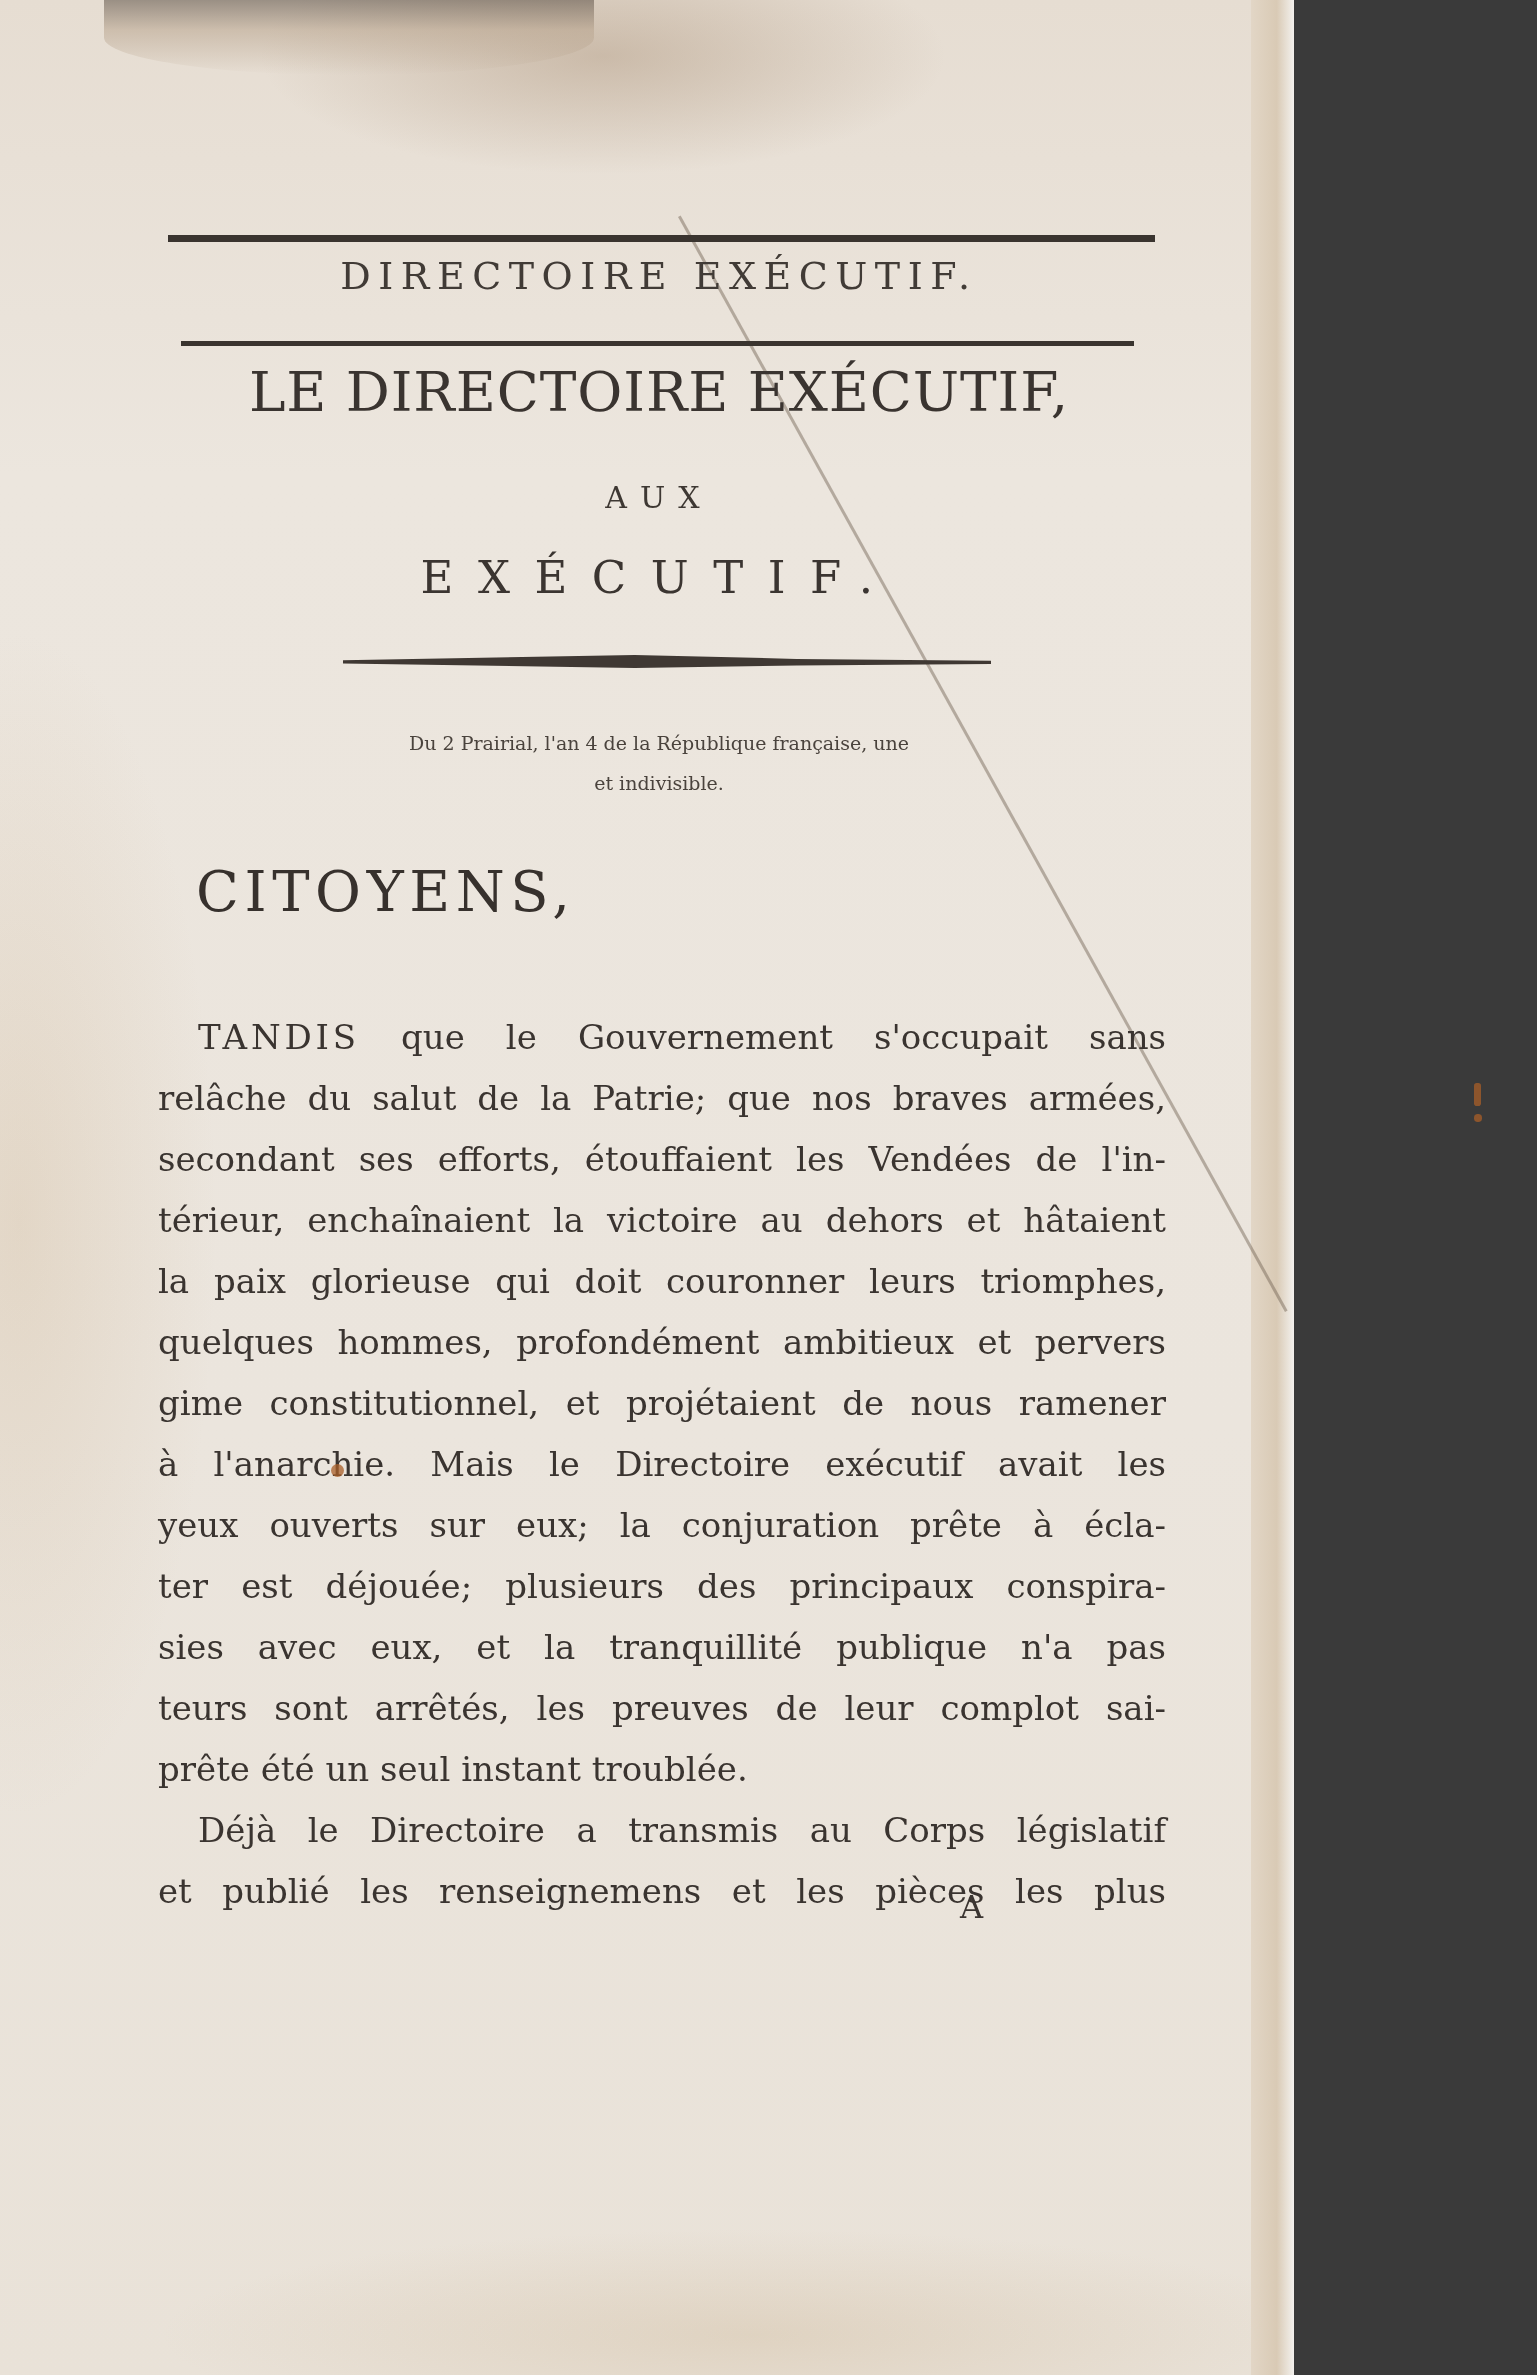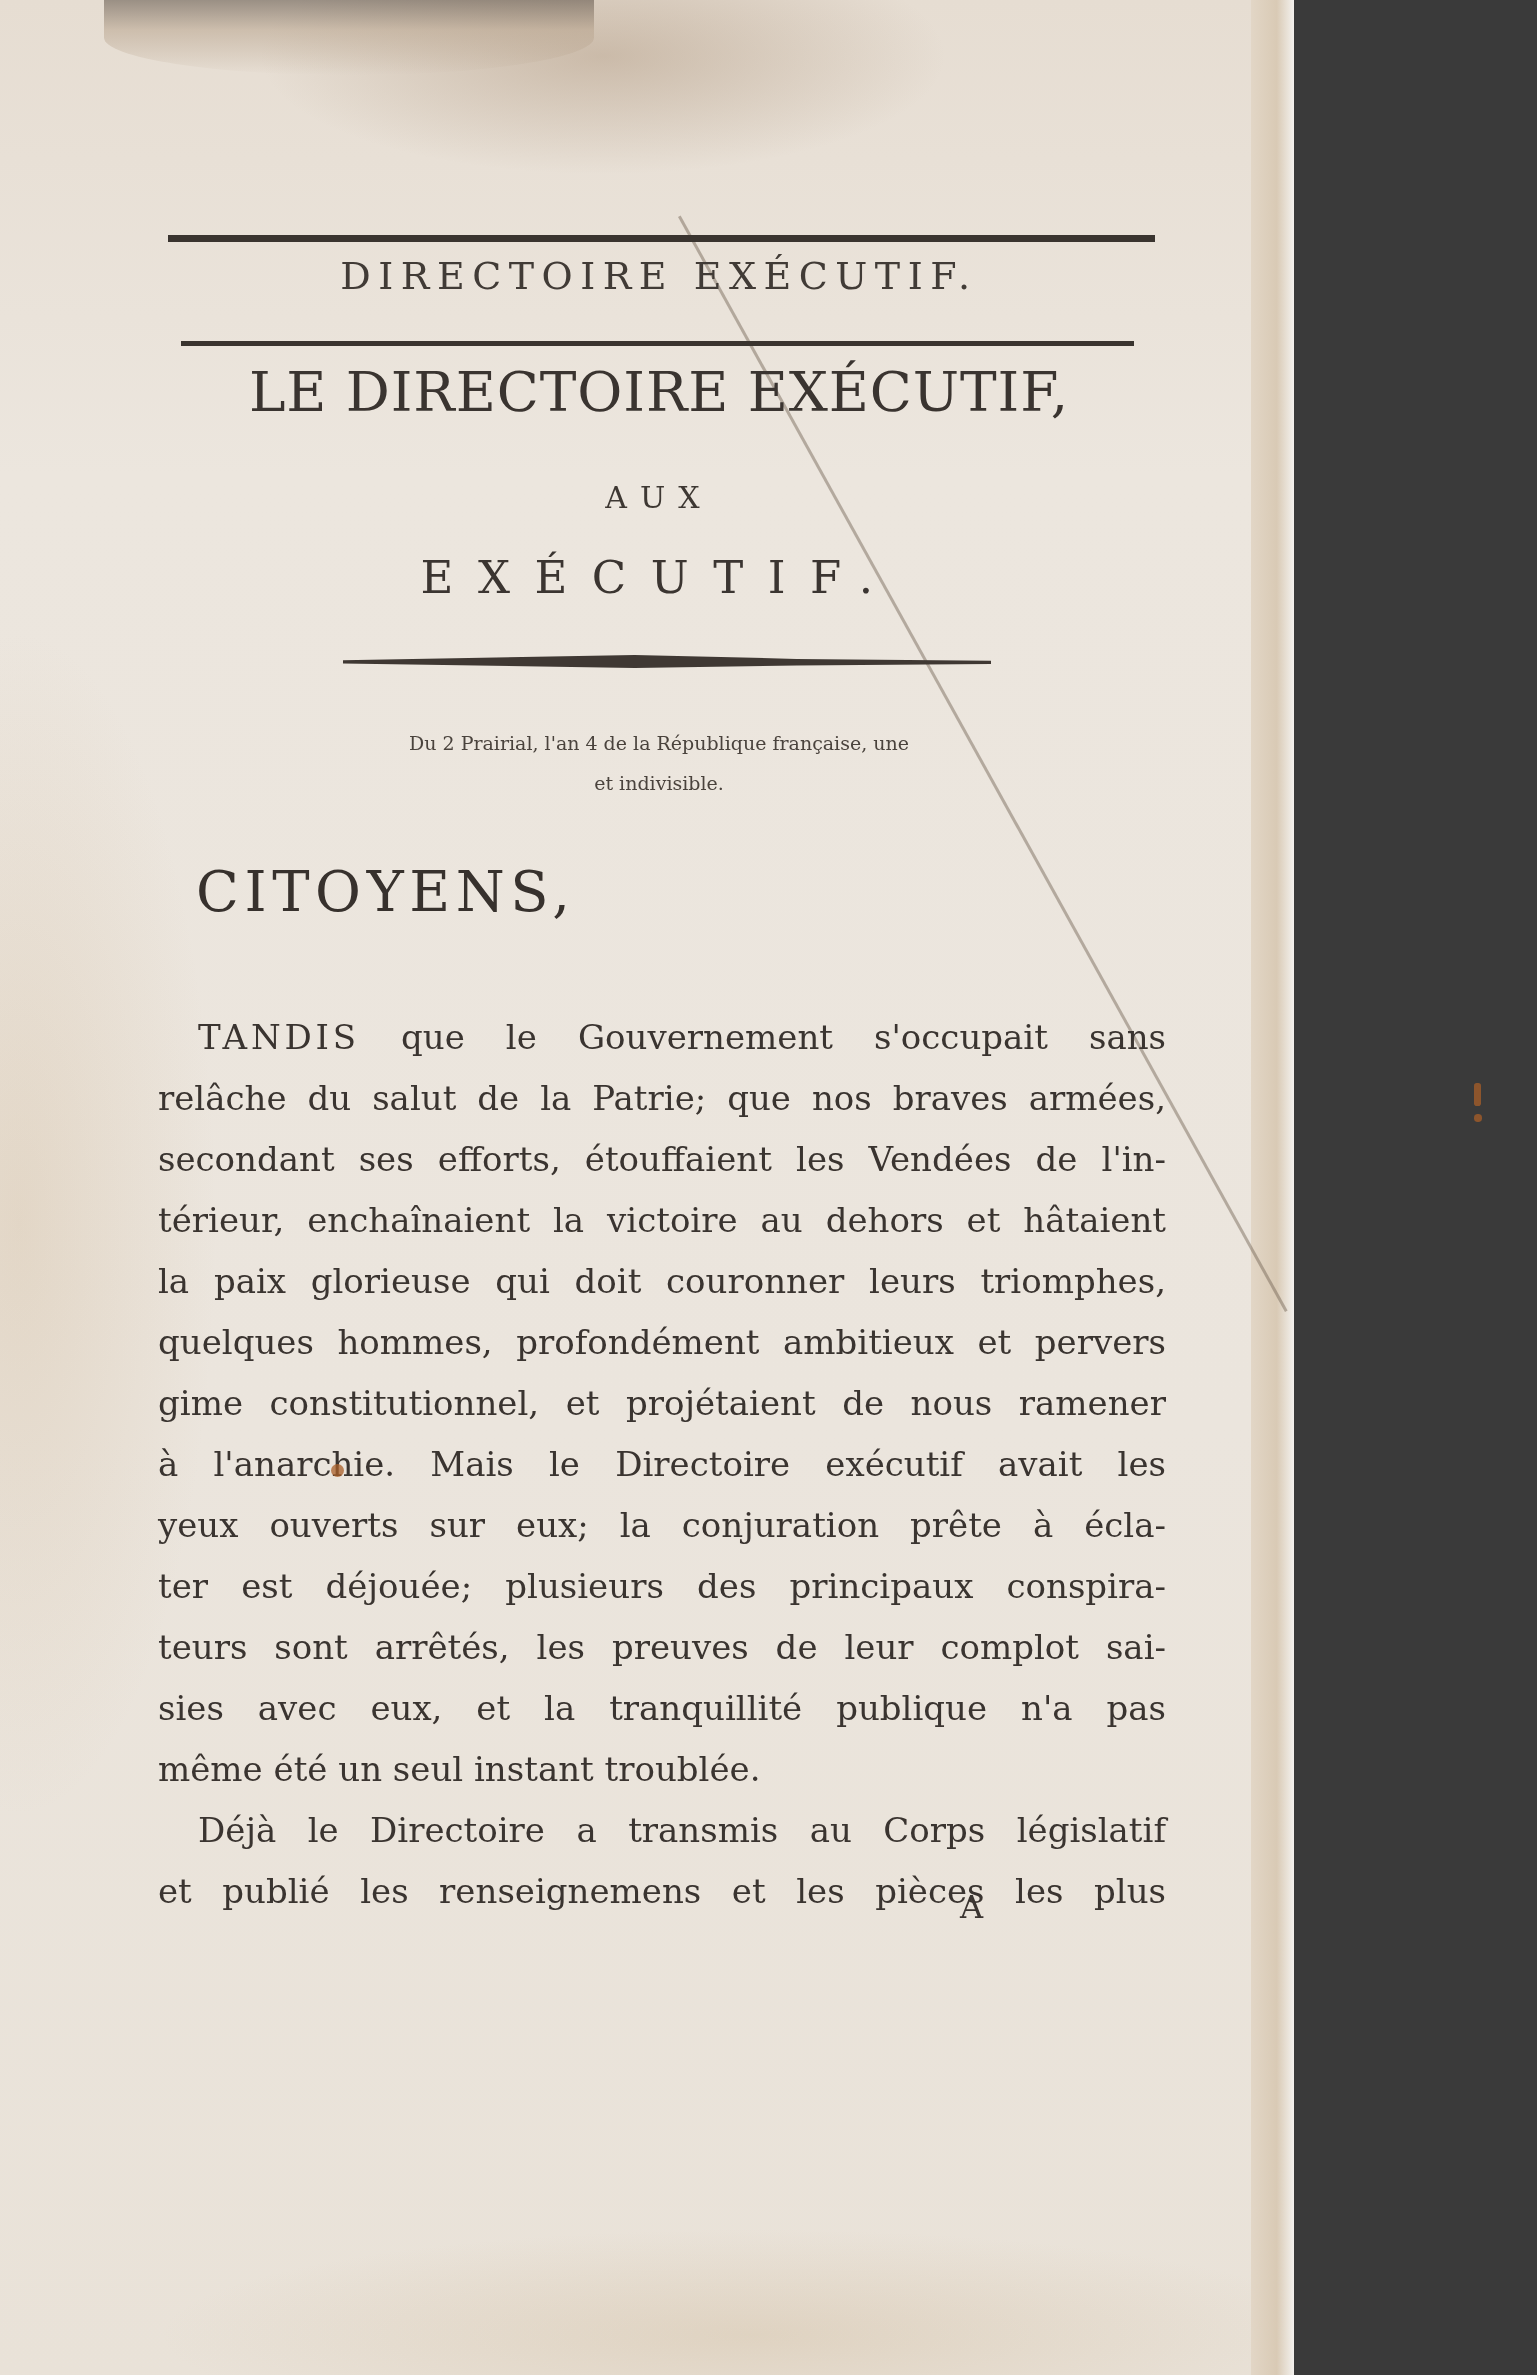--- a/index.html
+++ b/index.html
@@ -187,23 +187,23 @@
     <span class="line indent"><span class="smallcaps">TANDIS</span><span> que le Gouvernement s'occupait sans</span></span>
     <span class="line">relâche du salut de la Patrie; que nos braves armées,</span>
     <span class="line">secondant ses efforts, étouffaient les Vendées de l'in-</span>
     <span class="line">térieur, enchaînaient la victoire au dehors et hâtaient</span>
     <span class="line">la paix glorieuse qui doit couronner leurs triomphes,</span>
     <span class="line">quelques hommes, profondément ambitieux et pervers</span>
     <span class="line">gime constitutionnel, et projétaient de nous ramener</span>
     <span class="line">à l'anarchie. Mais le Directoire exécutif avait les</span>
     <span class="line">yeux ouverts sur eux; la conjuration prête à écla-</span>
     <span class="line">ter est déjouée; plusieurs des principaux conspira-</span>
+    <span class="line">sies avec eux, et la tranquillité publique n'a pas</span>
     <span class="line">teurs sont arrêtés, les preuves de leur complot sai-</span>
-    <span class="line">sies avec eux, et la tranquillité publique n'a pas</span>
-    <span class="line last">même été un seul instant troublée.</span>
+    <span class="line last">prête été un seul instant troublée.</span>
     <span class="line indent">Déjà le Directoire a transmis au Corps législatif</span>
     <span class="line">et publié les renseignemens et les pièces les plus</span>
   </div>
 
   <div class="signature-mark">A</div>
 
   <div class="stain" style="left:331px;top:1464px;width:13px;height:13px;"></div>
   <div class="stain" style="left:1474px;top:1083px;width:6.6px;height:22.6px;border-radius:2.8px;"></div>
   <div class="stain" style="left:1474px;top:1114px;width:7.5px;height:7.5px;"></div>
 </div>

